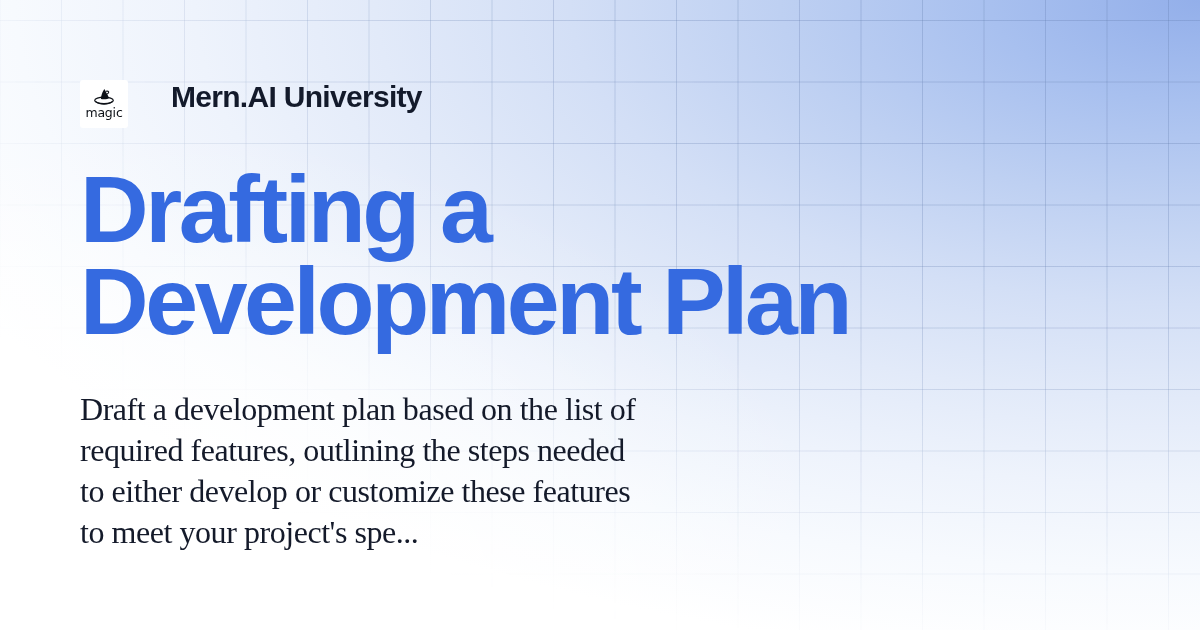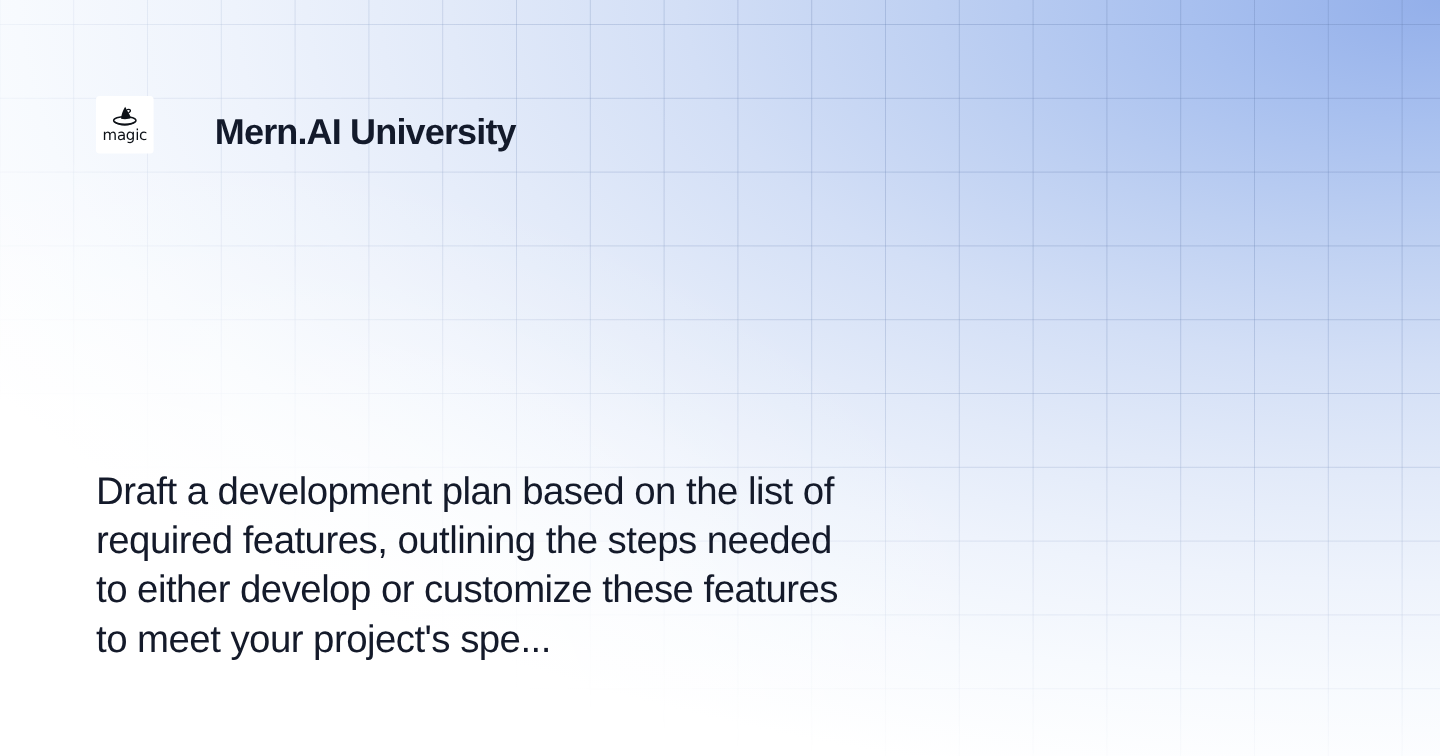--- a/index.html
+++ b/index.html
@@ -85,22 +85,22 @@
     width:1040px;
     height:630px;
   }
 
   
   .brand {
     position:absolute;
     left:0;
     top:80px;
     display:flex;
-    align-items:flex-end;
-    gap:27px;
+    align-items:flex-start;
+    gap:19px;
     height:48px;
   }
 
   .brand-badge {
     width:48px;
     height:48px;
     background:#ffffff;
     border-radius:3px;
     display:flex;
     flex-direction:column;
@@ -148,20 +148,21 @@
     position:absolute;
     left:0;
     top:389px;
     width:800px;
     font-size:32px;
     font-weight:400;
     line-height:41px;
     letter-spacing:-0.45px;
     color:#141a2a;
     white-space:pre-line;
+    font-family:Liberation Serif, serif;
   }
 </style>
 </head>
 <body>
 
 <div class="card">
 
   <div class="bg-wash"></div>
   <div class="bg-grid"></div>
   <div class="bg-bloom"></div>
@@ -180,20 +181,21 @@
             <ellipse cx="11.0" cy="12.4" rx="9.3" ry="3.2" stroke="#0d1117" stroke-width="1.25" fill="none"></ellipse>
             <path d="M3.1 13.9 C4.6 15.2 7.6 16.1 11.0 16.1 C14.4 16.1 17.4 15.2 18.9 13.9" stroke="#0d1117" stroke-width="1.2" fill="none" stroke-linecap="round"></path>
           </svg>
         </span>
         <span class="wordmark">magic</span>
       </div>
 
       <div class="brand-name">Mern.AI University</div>
     </div>
 
+    <h1 class="headline">Drafting a Development Plan</h1>
 
     <p class="description">Draft a development plan based on the list of
 required features, outlining the steps needed
 to either develop or customize these features
 to meet your project's spe...</p>
 
   </div>
 </div>
 
 </body></html>

